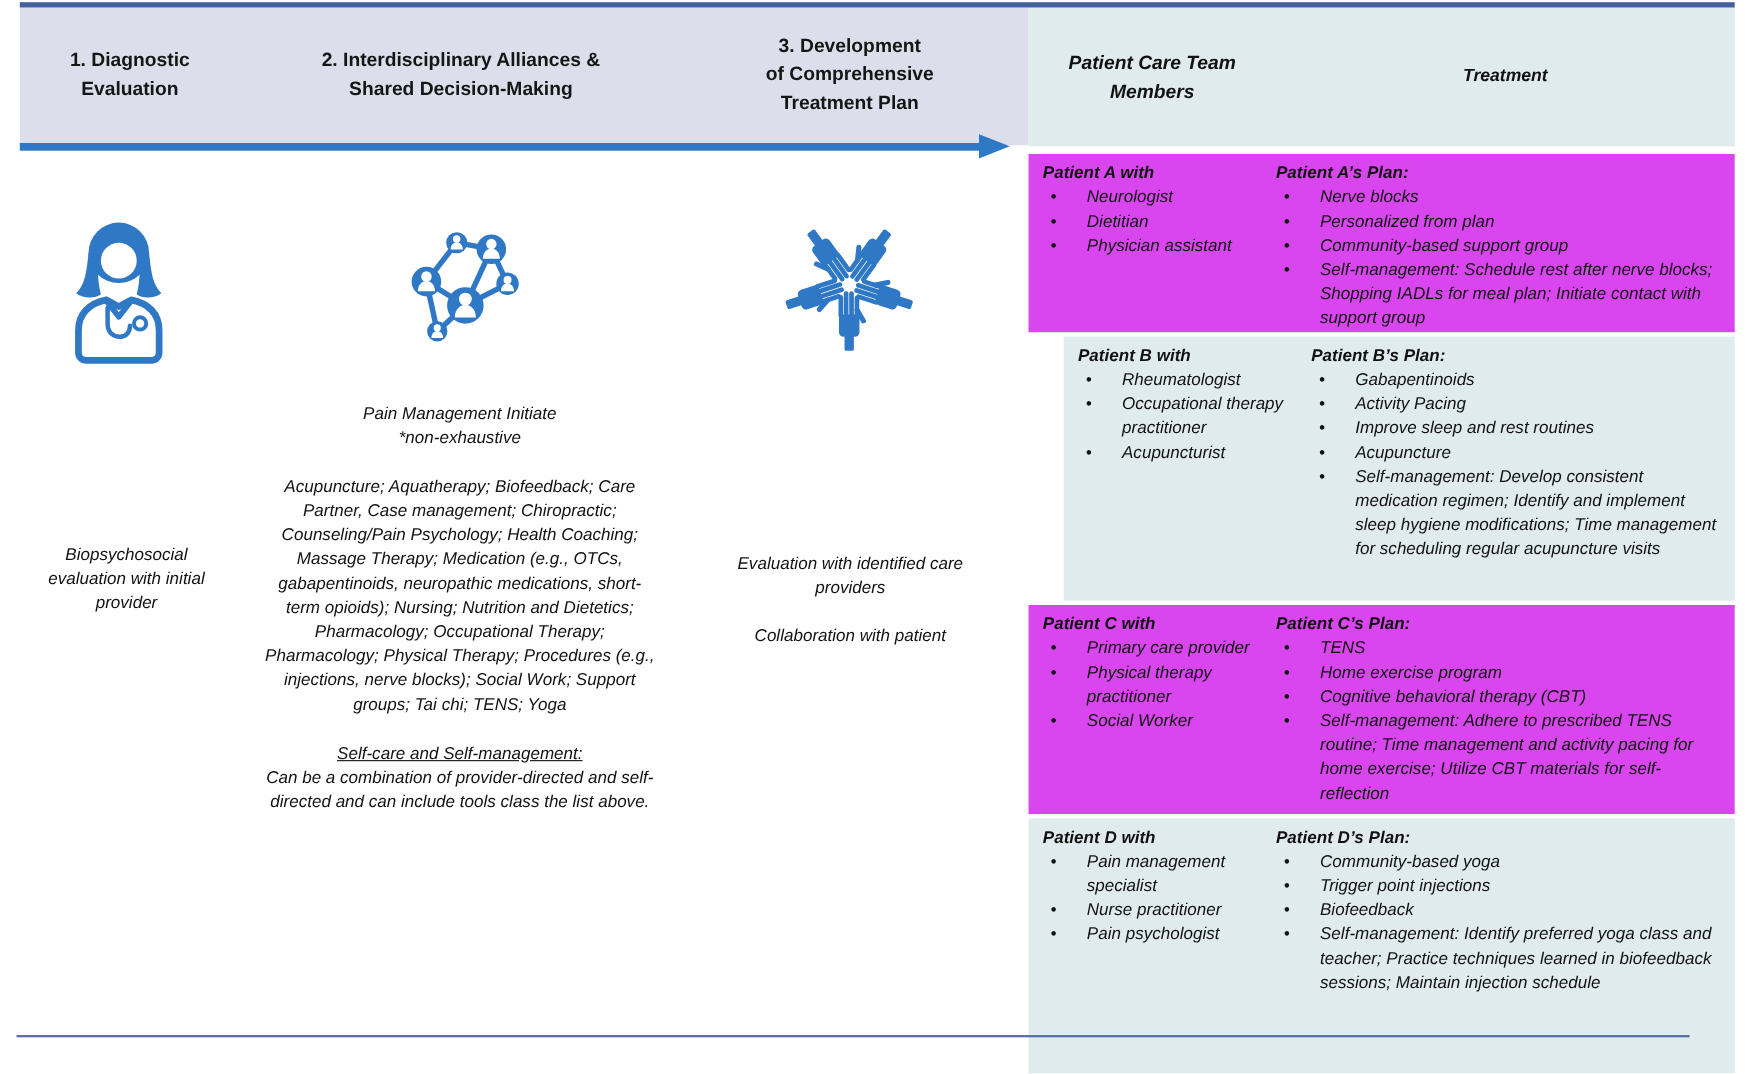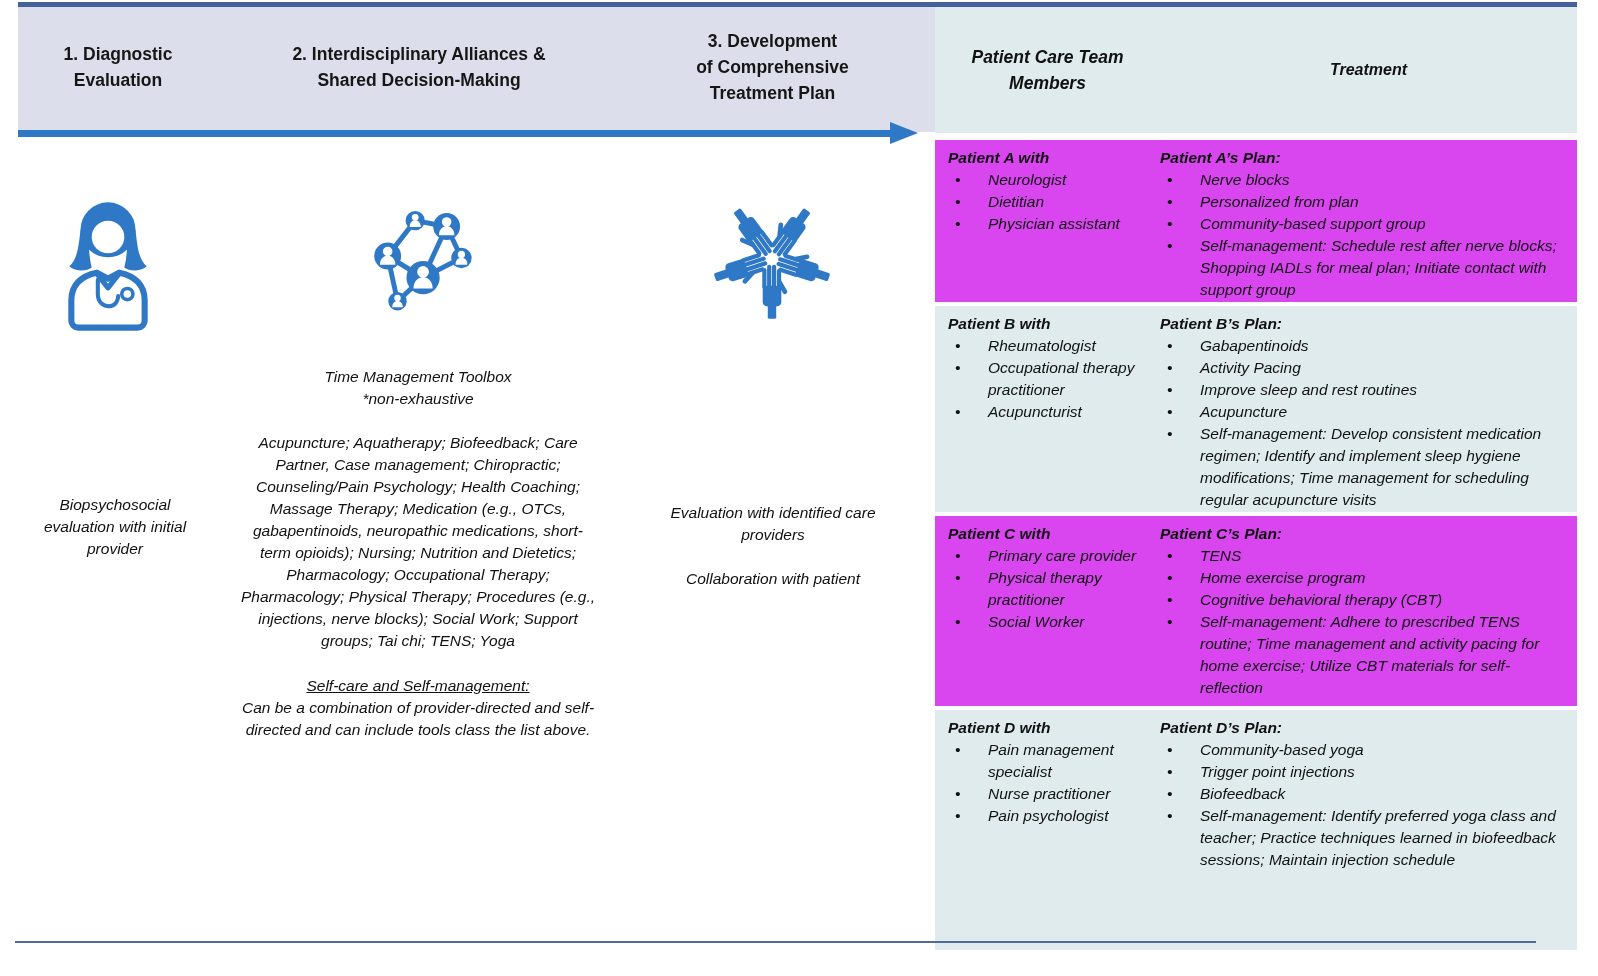--- a/index.html
+++ b/index.html
@@ -48,21 +48,21 @@
   .trow{display:flex;box-sizing:border-box;}
   .row-gap{height:4px;}
   .teal{background:var(--teal,#dfebed);}
   .white{background:#d946ef;}
   #table-header{height:126px;margin-bottom:7px;}
   #th-members{width:225px;display:flex;align-items:center;justify-content:center;
     font-weight:bold;font-size:17.5px;line-height:26px;text-align:center;white-space:pre-line;}
   #th-treatment{flex:1;display:flex;align-items:center;justify-content:center;
     font-weight:bold;font-size:16px;text-align:center;}
   .row-a{height:162px;}
-  .row-b{height:206px;}
+  .row-b{height:240px;margin-left:32px;}
   .row-c{height:190px;}
   .row-d{height:240px;}
   .col-members{width:225px;box-sizing:border-box;padding:7px 4px 0 13px;}
   .col-plan{flex:1;box-sizing:border-box;padding:7px 8px 0 0;}
   .cell-title{font-weight:bold;}
   .bullet-item{display:flex;align-items:flex-start;}
   .bullet{width:40px;box-sizing:border-box;padding-left:7px;flex:none;}
   .bullet-text{flex:1;}
 </style>
 </head>
@@ -144,21 +144,21 @@
       <use href="#hd" transform="translate(62,60) rotate(216) translate(0,31) scale(0.82)"></use>
       <use href="#hd" transform="translate(62,60) rotate(288) translate(0,31) scale(0.82)"></use>
     </svg>
   </div>
 
   <div id="phase1-body" class="abs body-text">Biopsychosocial
 evaluation with initial
 provider</div>
 
   <div id="toolbox" class="abs">
-    <div class="body-text">Time Management Toolbox
+    <div class="body-text">Pain Management Initiate
 *non-exhaustive</div>
     <div class="gap22"></div>
     <div class="body-text">Acupuncture; Aquatherapy; Biofeedback; Care
 Partner, Case management; Chiropractic;
 Counseling/Pain Psychology; Health Coaching;
 Massage Therapy; Medication (e.g., OTCs,
 gabapentinoids, neuropathic medications, short-
 term opioids); Nursing; Nutrition and Dietetics;
 Pharmacology; Occupational Therapy;
 Pharmacology; Physical Therapy; Procedures (e.g.,

